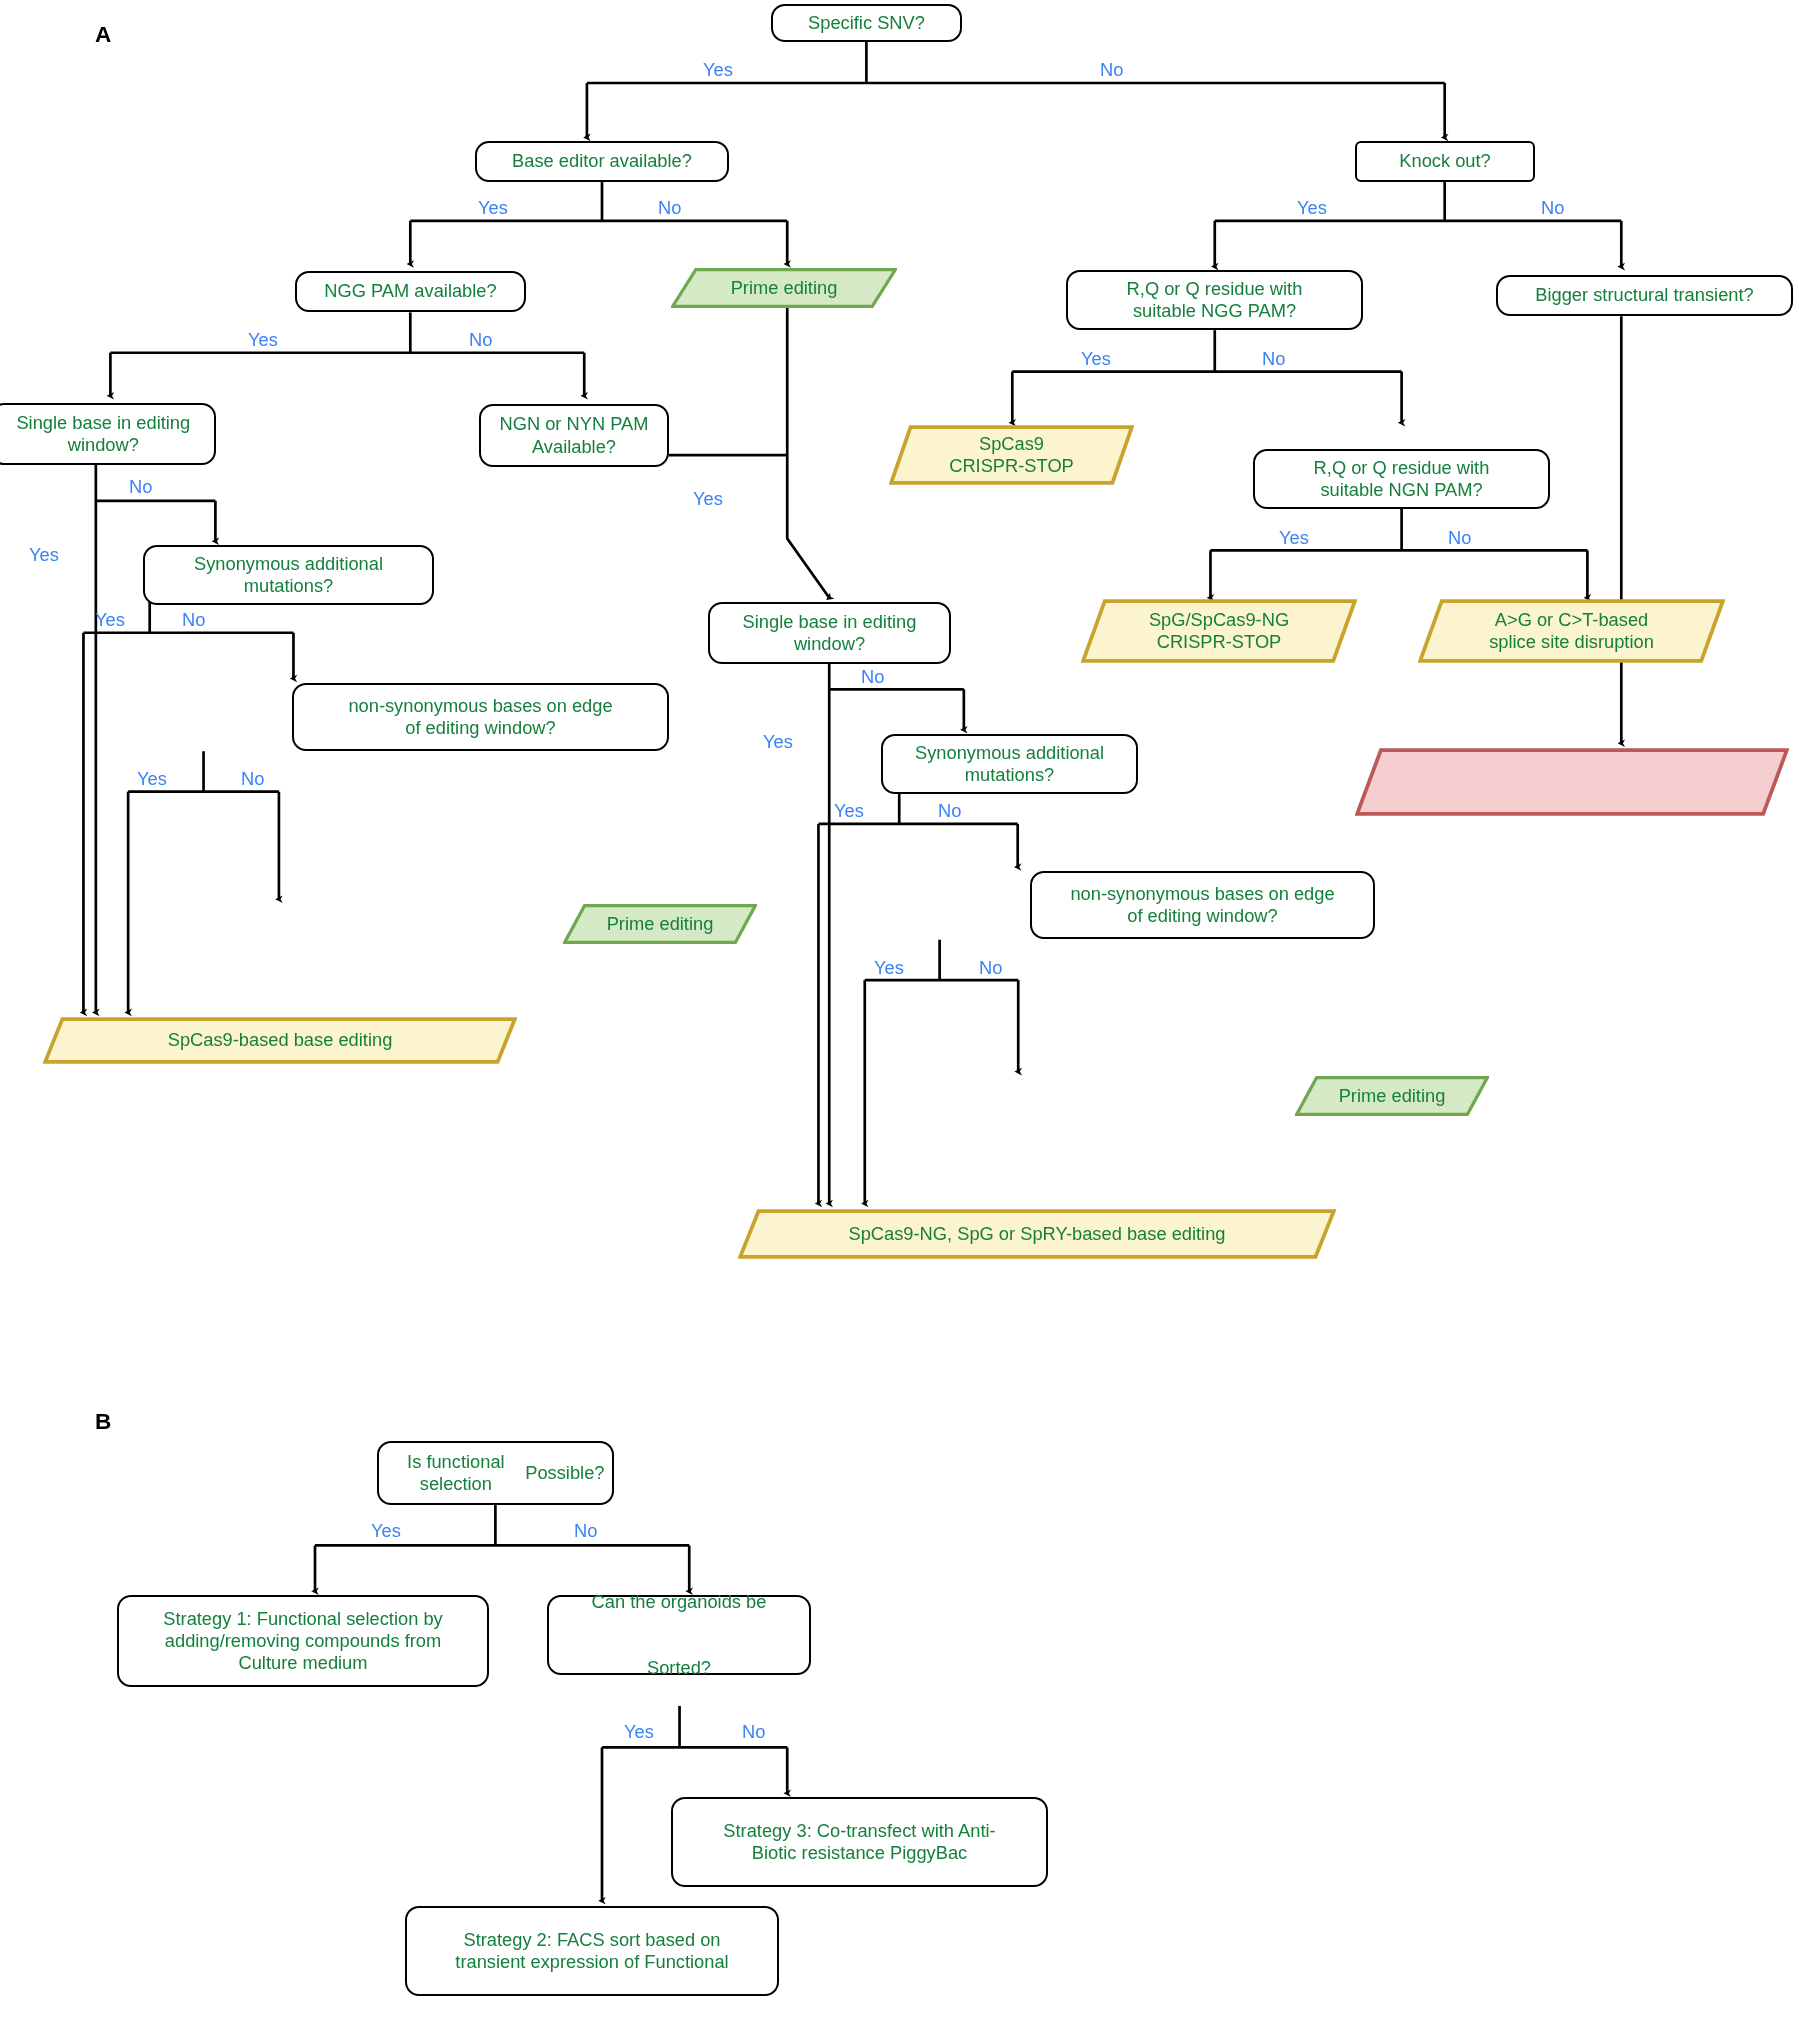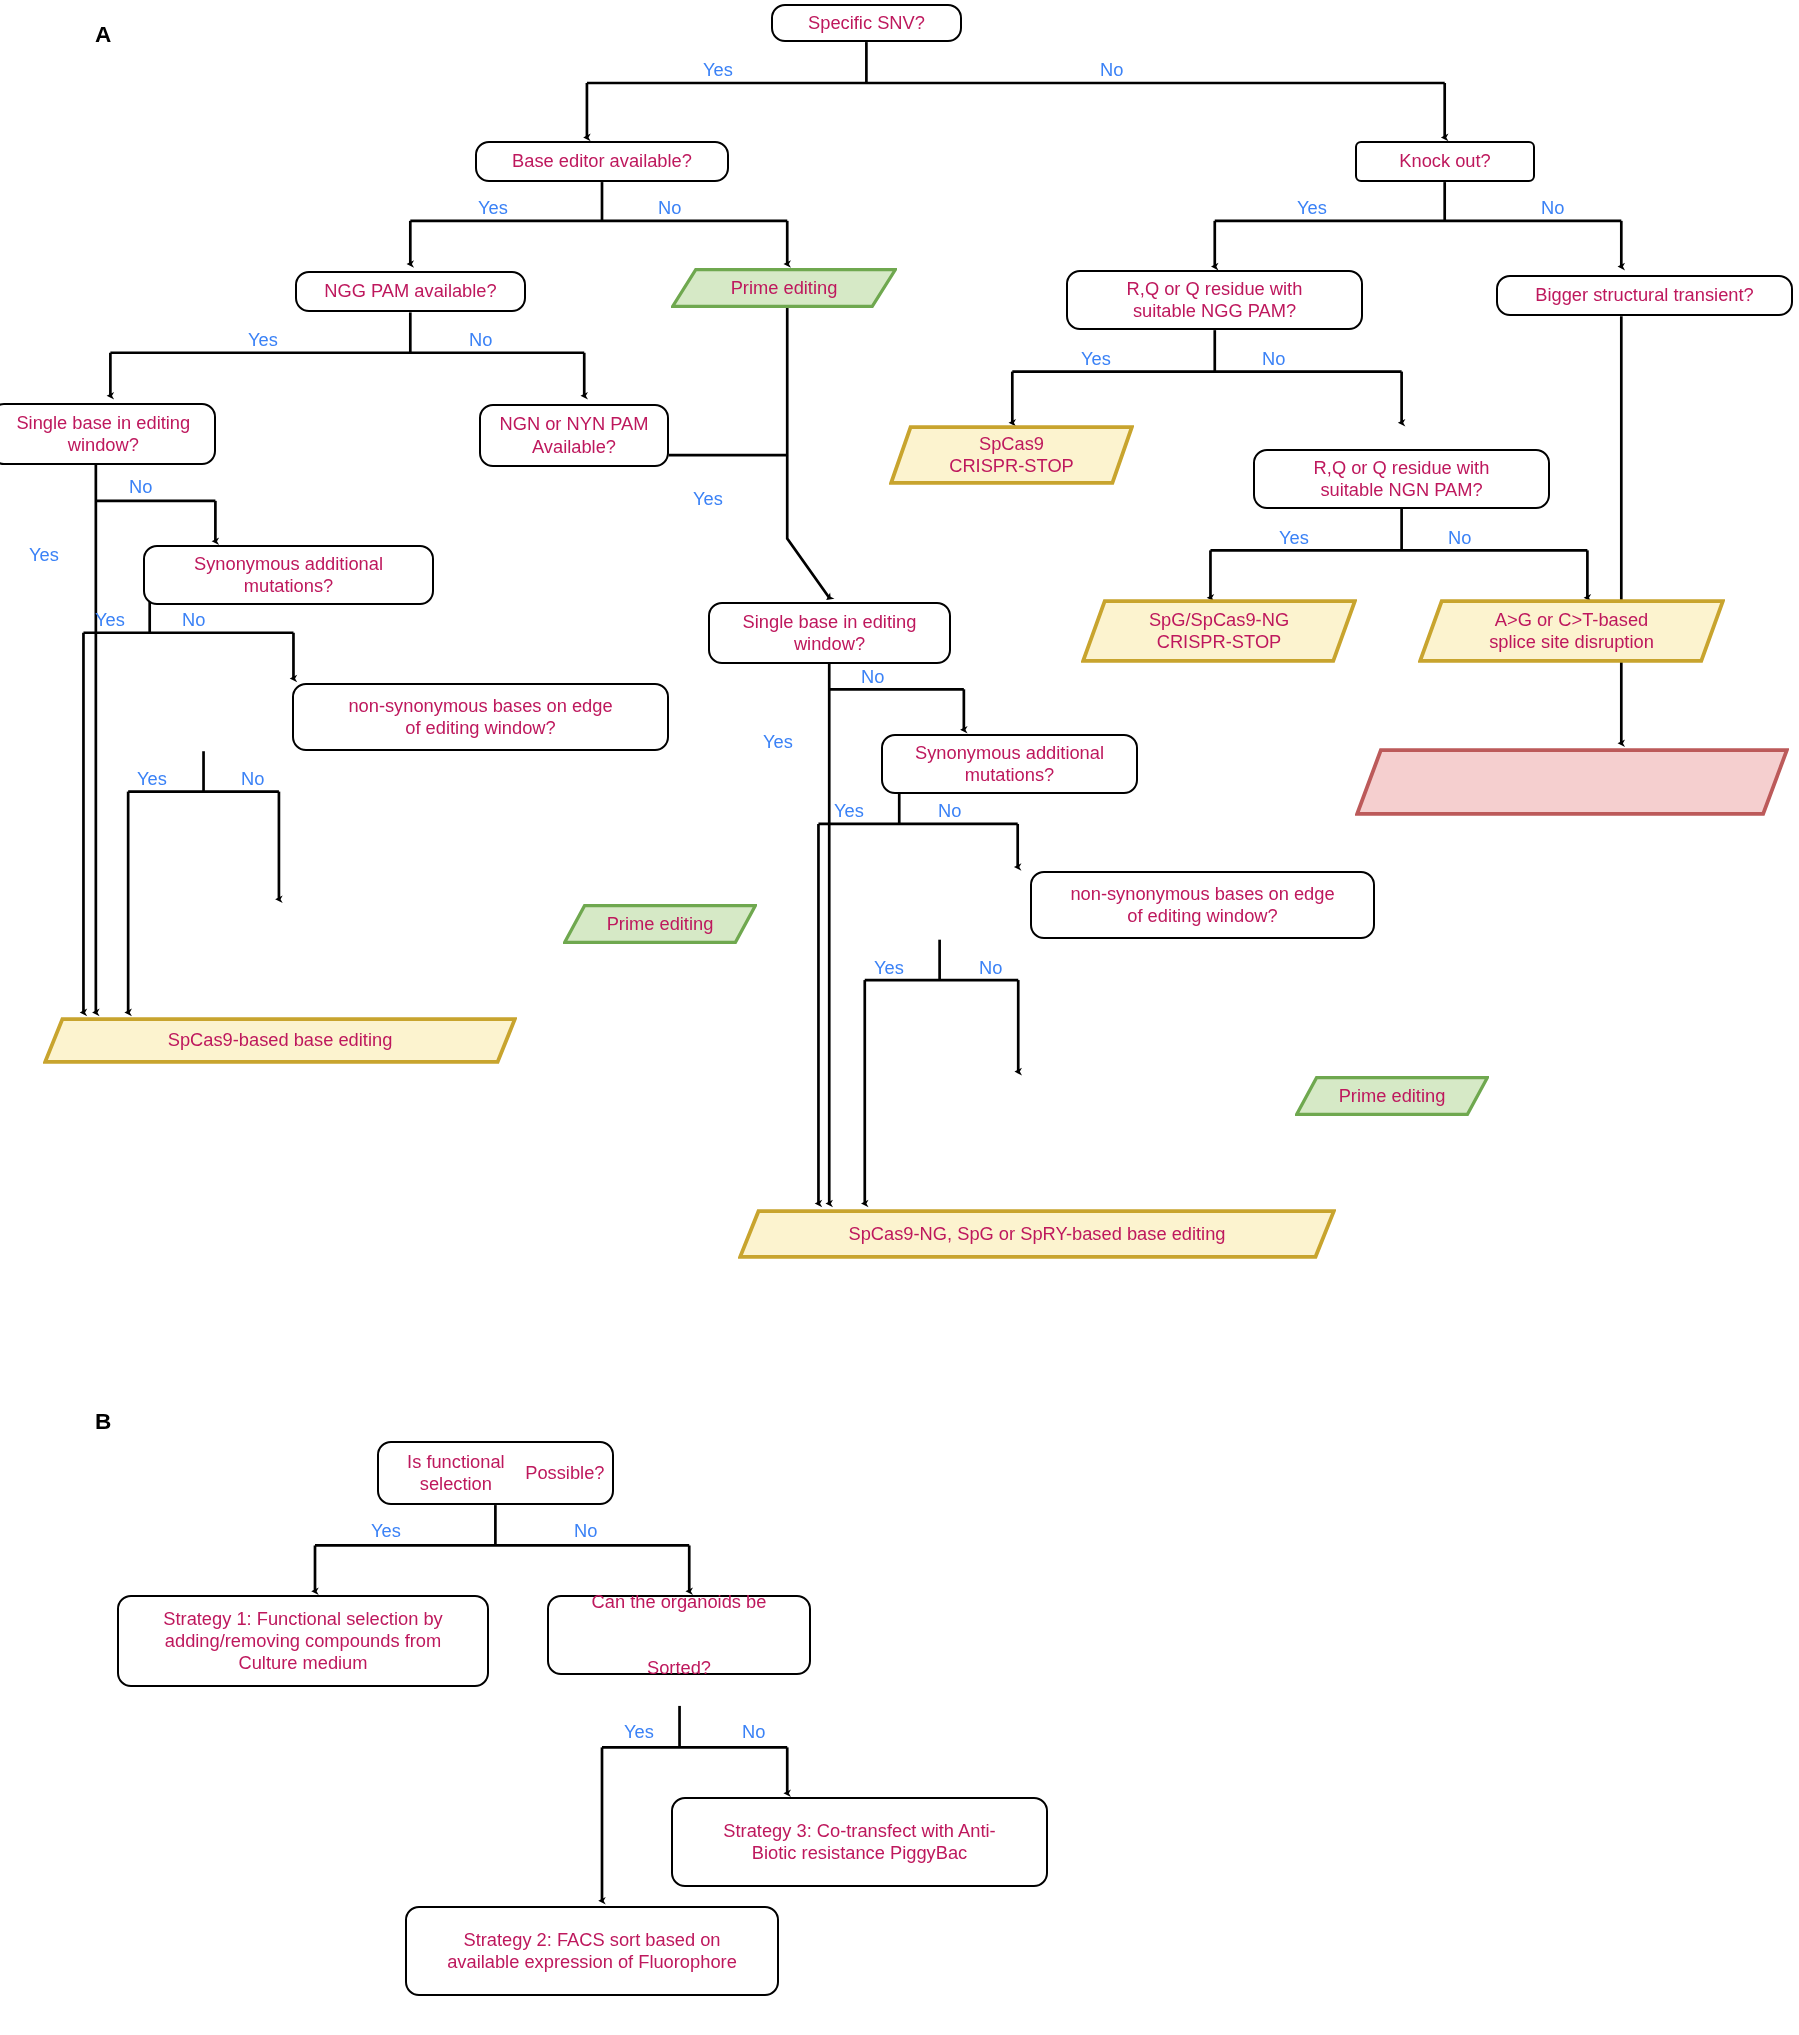--- a/index.html
+++ b/index.html
@@ -1,20 +1,20 @@
 <!DOCTYPE html>
 <html style="font-size:8.6px"><head>
 <meta charset="utf-8">
 <style>
   html,body{margin:0;padding:0;background:#ffffff;}
   body{font-family:"Liberation Sans", sans-serif;}
   #canvas{position:relative;width:1799px;height:2035px;background:#fff;overflow:hidden;}
   svg.wires{position:absolute;left:0;top:0;width:1799px;height:2035px;pointer-events:none;}
   .panel-letter{position:absolute;font-weight:bold;font-size:22.6px;color:#000;}
-  .node{position:absolute;box-sizing:border-box;display:flex;align-items:center;justify-content:center;text-align:center;color:#be185d;}
+  .node{position:absolute;box-sizing:border-box;display:flex;align-items:center;justify-content:center;text-align:center;color:#15803d;}
   .decision{background:#ffffff;border:2.2px solid #000;border-radius:14px;font-size:18.3px;line-height:1.22;padding:3.2px 7.5px;}
   .para{font-size:18.3px;line-height:1.22;}
   .para .shape{position:absolute;left:0;top:0;width:100%;height:100%;}
   .para .txt{position:relative;z-index:2;width:100%;padding:0 5.4px;box-sizing:border-box;}
   .edge-label{position:absolute;font-size:18.3px;color:#3b82f6;background:transparent;white-space:nowrap;}
 </style>
 </head>
 <body>
 
 <div id="canvas">
@@ -291,17 +291,17 @@
   <div class="edge-label" style="left:624px;top:1721px;">Yes</div>
   <div class="edge-label" style="left:742px;top:1721px;">No</div>
 
   <div class="node decision" style="left:671px;top:1797px;width:377px;height:90px;flex-direction:column;">
     <span>Strategy 3: Co-transfect with Anti-</span>
     <span>Biotic resistance PiggyBac</span>
   </div>
 
   <div class="node decision" style="left:405px;top:1906px;width:374px;height:90px;flex-direction:column;">
     <span>Strategy 2: FACS sort based on</span>
-    <span>available expression of Fluorophore</span>
+    <span>transient expression of Functional</span>
   </div>
 
 </div>
 
 
 </body></html>

